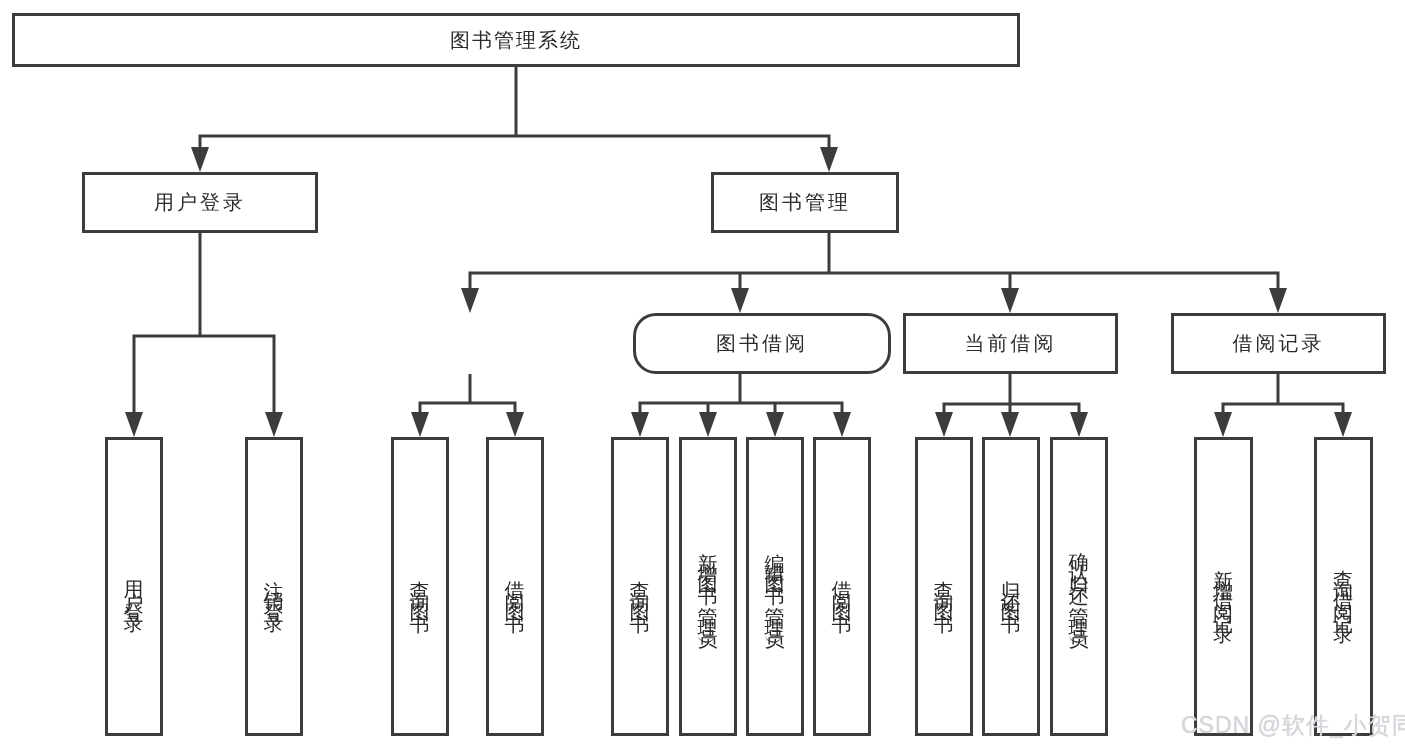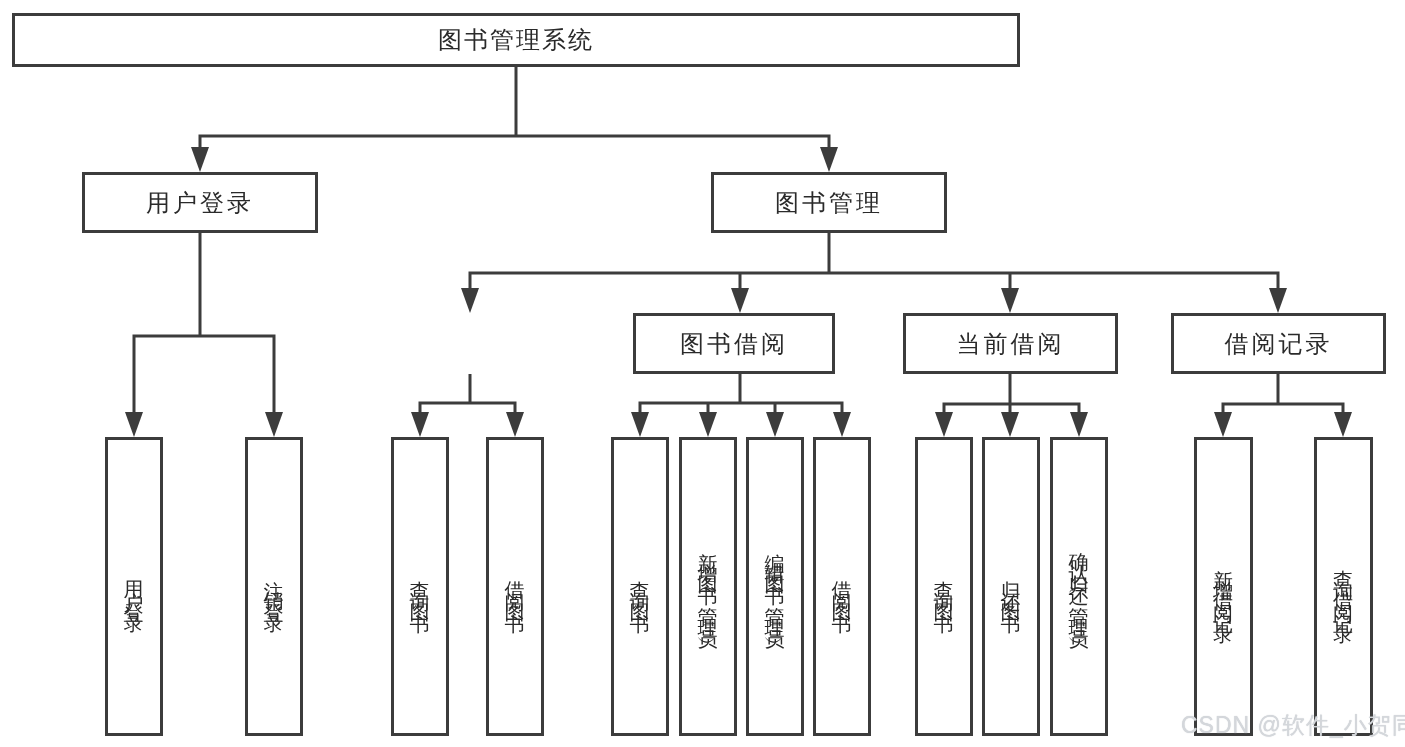--- a/index.html
+++ b/index.html
@@ -22,21 +22,21 @@
     width: 1405px; height: 747px;
   }
   .box {
     position: absolute;
     box-sizing: border-box;
     border: 3px solid #3c3c3c;
     background: #ffffff;
     display: flex;
     align-items: center;
     justify-content: center;
-    font-size: 24px;
+    font-size: 20px;
     letter-spacing: 3px;
     white-space: nowrap;
     z-index: 2;
   }
   .root-box { letter-spacing: 2px; }
   .vbox {
     position: absolute;
     box-sizing: border-box;
     border: 3px solid #3c3c3c;
     background: #ffffff;
@@ -116,23 +116,23 @@
     <g>
       <path d="M1278,374 L1278,404 M1223,414 L1223,404 L1343,404 L1343,414"></path>
       <polygon points="1214,412 1232,412 1223,437" fill="#3c3c3c" stroke="none"></polygon>
       <polygon points="1334,412 1352,412 1343,437" fill="#3c3c3c" stroke="none"></polygon>
     </g>
   </svg>
 
   <div class="box root-box" style="left:12px; top:13px; width:1008px; height:54px;">图书管理系统</div>
 
   <div class="box" style="left:82px; top:172px; width:236px; height:61px;">用户登录</div>
-  <div class="box" style="left:711px; top:172px; width:236px; height:61px;">图书管理</div>
+  <div class="box" style="left:711px; top:172px; width:188px; height:61px;">图书管理</div>
 
-  <div class="box" style="left:633px; top:313px; width:202px; height:61px;">图书借阅</div>
+  <div class="box" style="left:633px; top:313px; width:258px; height:61px;border-radius:23px;">图书借阅</div>
   <div class="box" style="left:903px; top:313px; width:215px; height:61px;">当前借阅</div>
   <div class="box" style="left:1171px; top:313px; width:215px; height:61px;">借阅记录</div>
 
   <div class="vbox" style="left:105px; top:437px; width:58px; height:299px;">
     <span class="vtext">用户登录</span>
   </div>
   <div class="vbox" style="left:245px; top:437px; width:58px; height:299px;">
     <span class="vtext">注销登录</span>
   </div>
 

